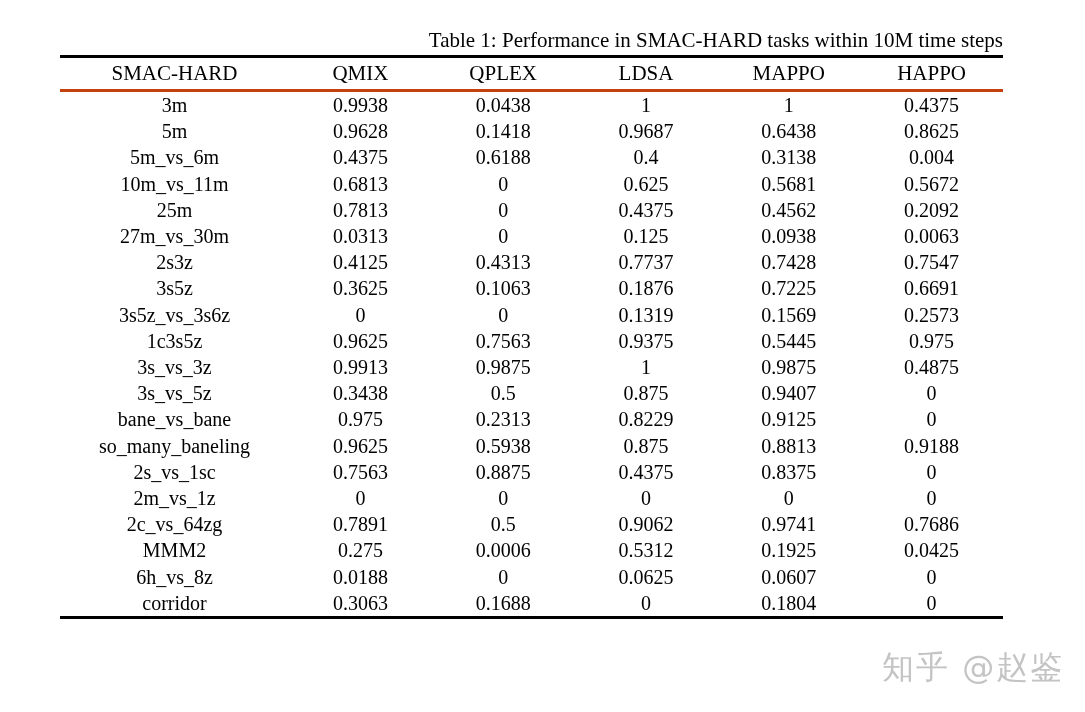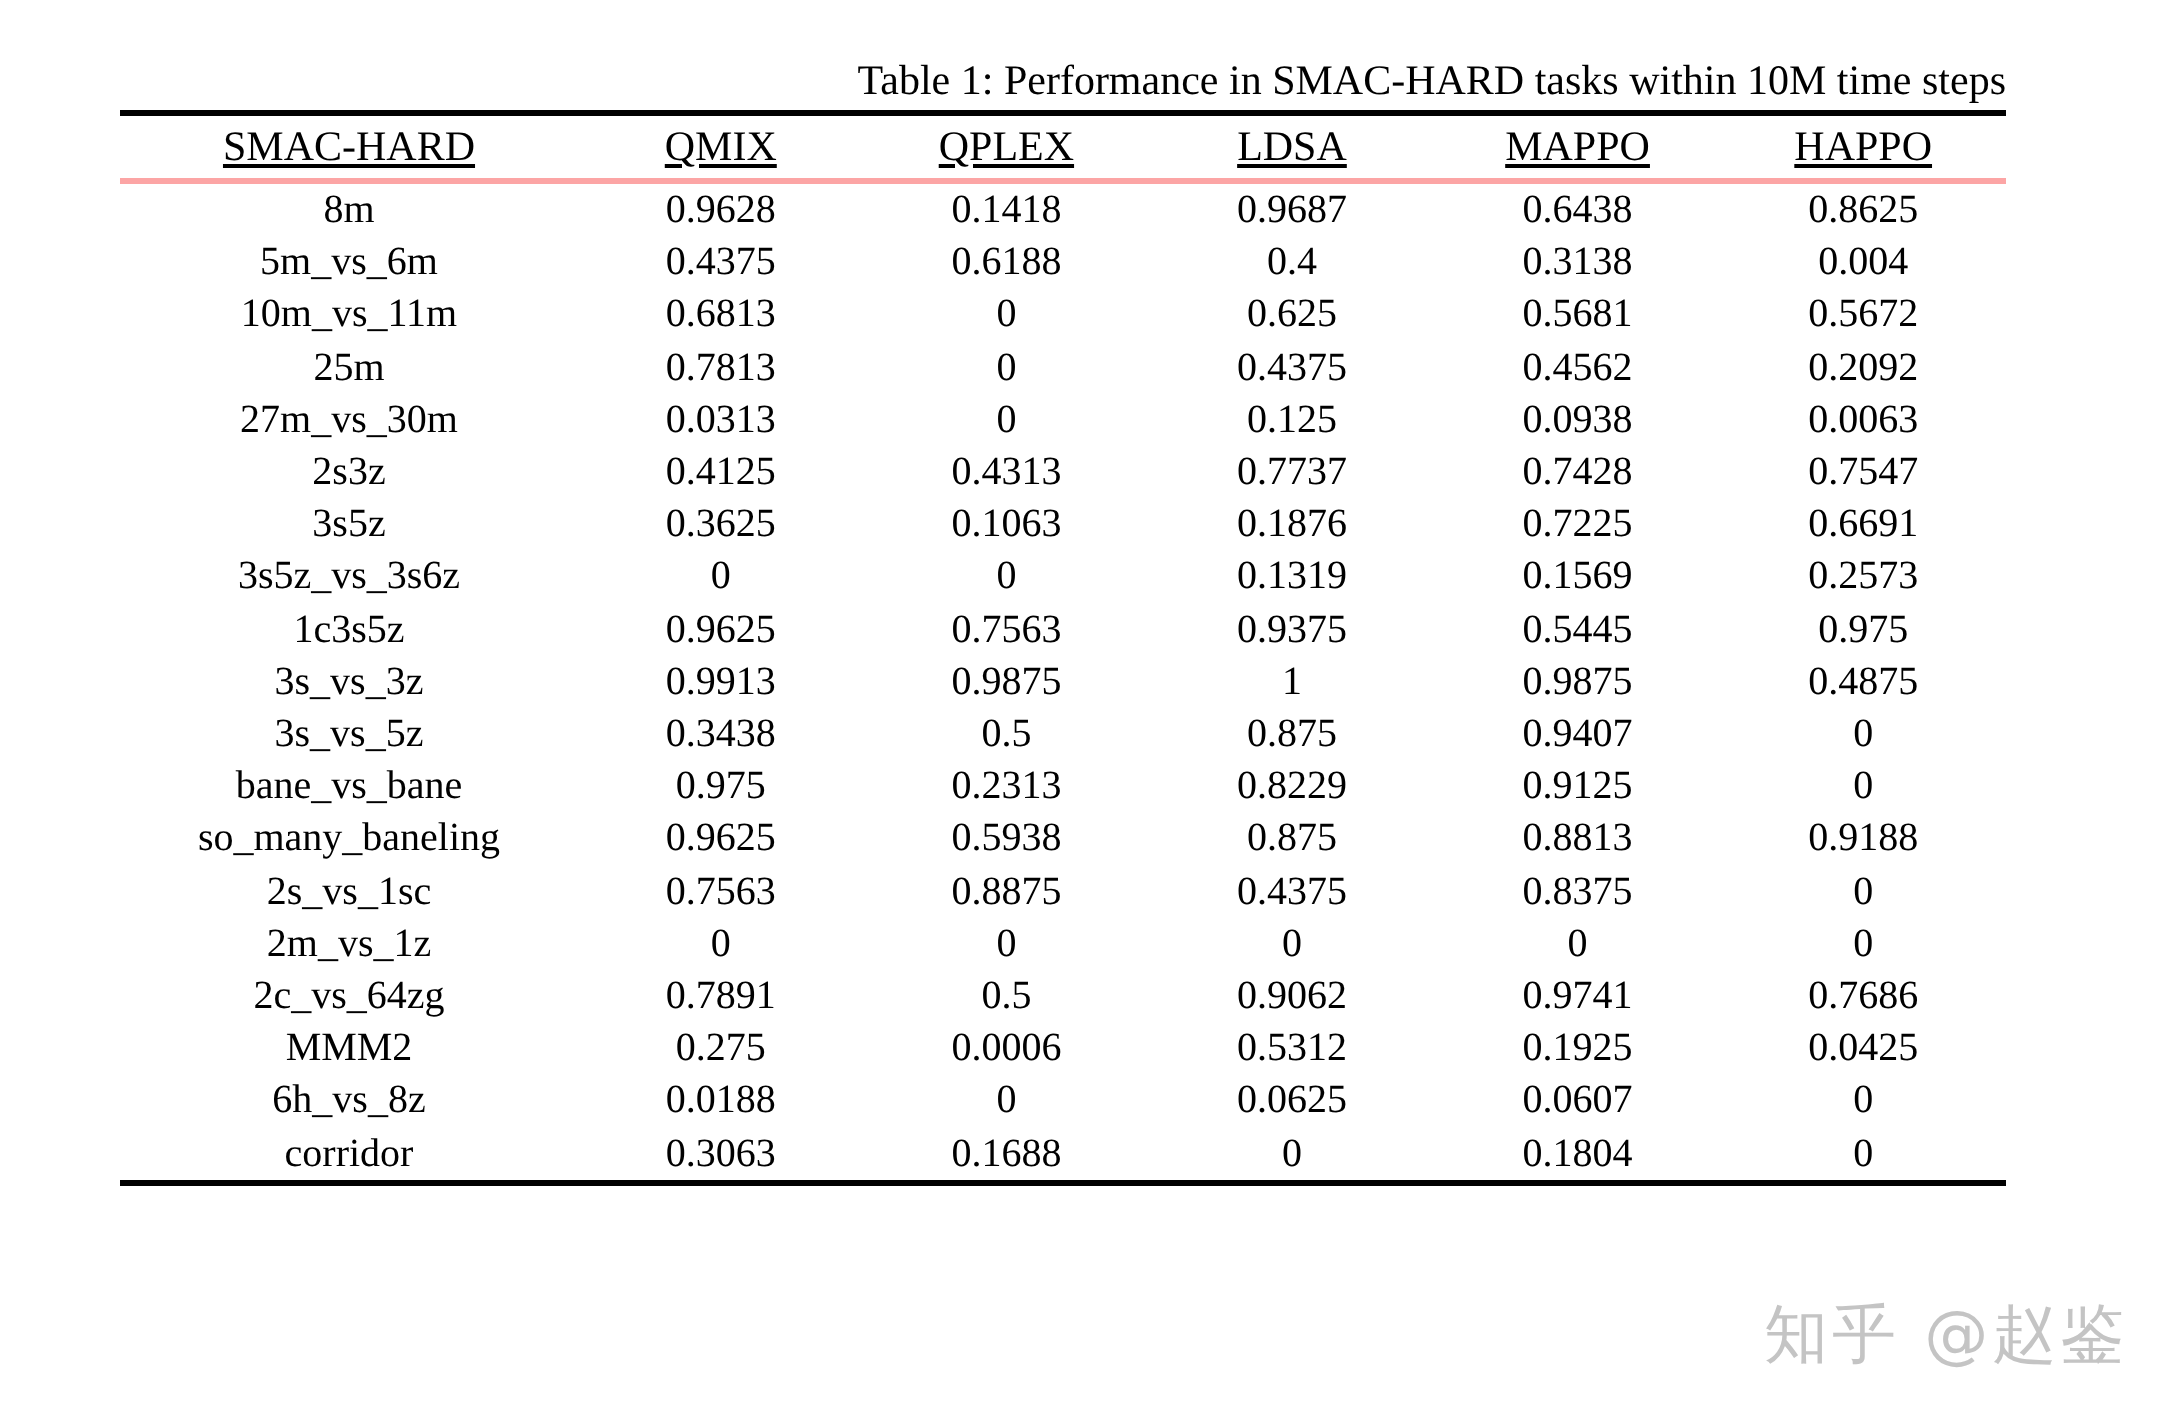--- a/index.html
+++ b/index.html
@@ -33,22 +33,21 @@
     border-collapse: collapse;
     table-layout: fixed;
     border-top: 3px solid #000;
     border-bottom: 3px solid #000;
     z-index: 2;
     background: transparent;
   }
   col.c-task { width: 229px; }
   col.c-num  { width: 142.8px; }
   thead tr {
-    border-bottom: 3px solid #fca5a5;
-    text-decoration: underline;
+    border-bottom: 3px solid #c2410c;
   }
   th {
     font-weight: normal;
     font-size: 21px;
     text-align: center;
     height: 31px;
     padding: 0;
     vertical-align: middle;
   }
   td {
@@ -94,21 +93,29 @@
         <th>SMAC-HARD</th>
         <th>QMIX</th>
         <th>QPLEX</th>
         <th>LDSA</th>
         <th>MAPPO</th>
         <th>HAPPO</th>
       </tr>
   </thead>
   <tbody>
       <tr>
-        <td>8m</td>
+        <td>3m</td>
+        <td>0.9938</td>
+        <td>0.0438</td>
+        <td>1</td>
+        <td>1</td>
+        <td>0.4375</td>
+      </tr>
+      <tr>
+        <td>5m</td>
         <td>0.9628</td>
         <td>0.1418</td>
         <td>0.9687</td>
         <td>0.6438</td>
         <td>0.8625</td>
       </tr>
       <tr>
         <td>5m_vs_6m</td>
         <td>0.4375</td>
         <td>0.6188</td>

